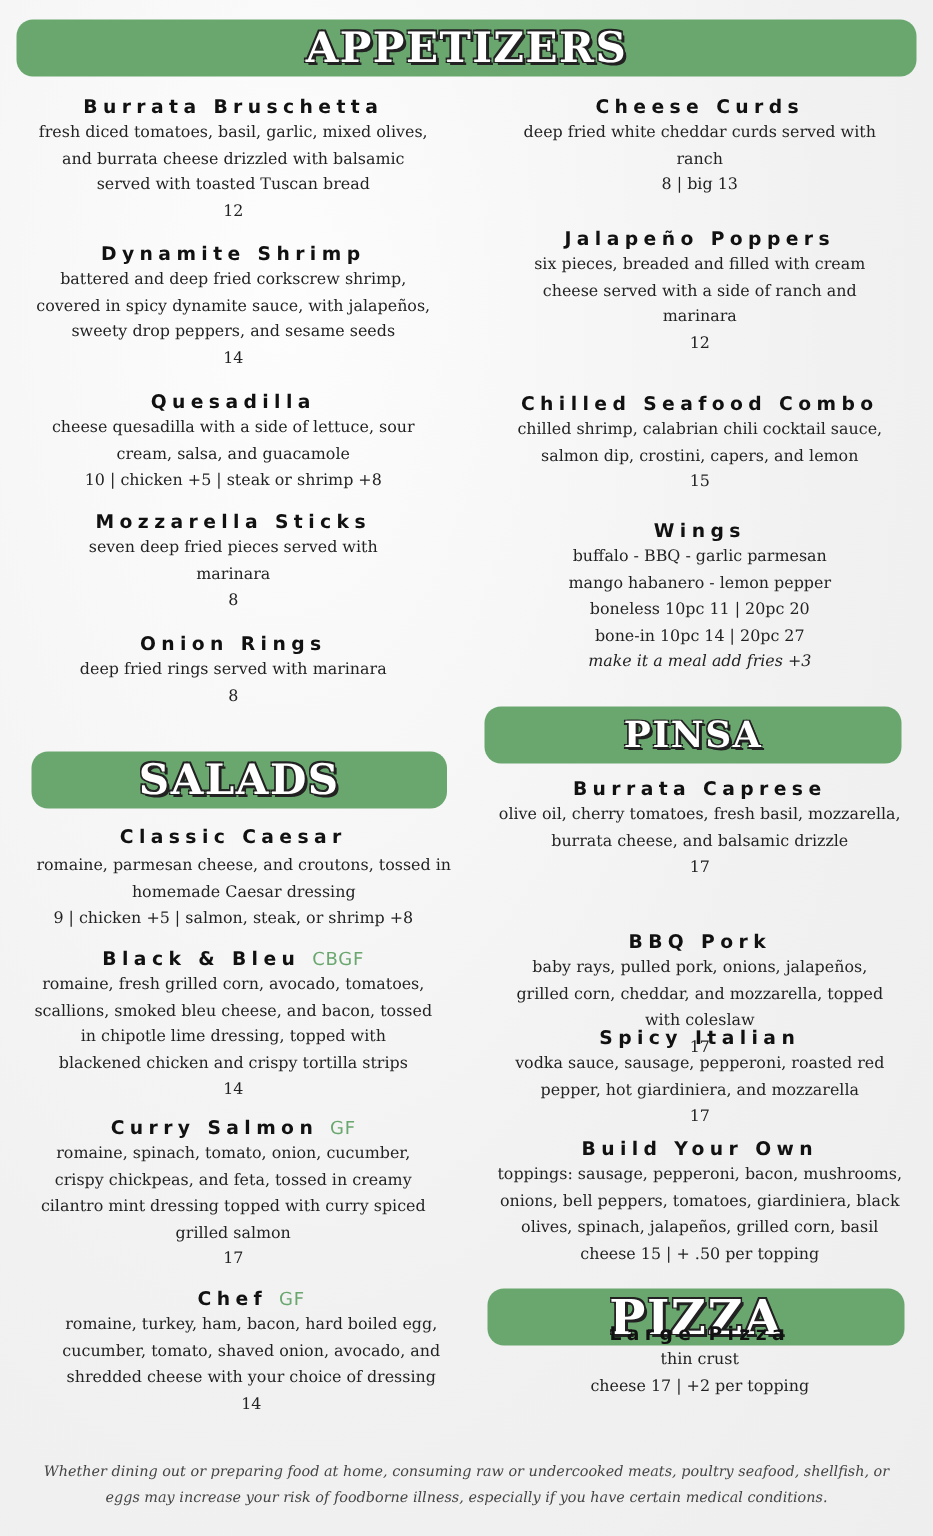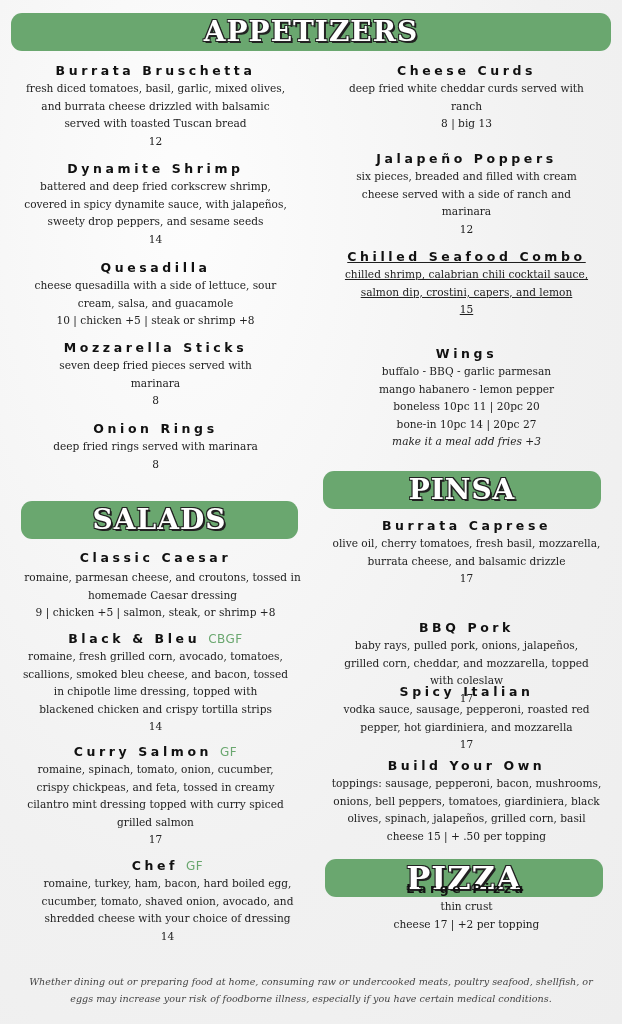--- a/index.html
+++ b/index.html
@@ -111,21 +111,21 @@
 ranch</div>
     <div class="price">8 | big 13</div>
   </div>
   <div class="item" style="top:88px;">
     <div class="name">Jalapeño Poppers</div>
     <div class="desc">six pieces, breaded and filled with cream
 cheese served with a side of ranch and
 marinara</div>
     <div class="price">12</div>
   </div>
-  <div class="item" style="top:186px;text-decoration:underline;">
+  <div class="item" style="top:198px;">
     <div class="name">Chilled Seafood Combo</div>
     <div class="desc">chilled shrimp, calabrian chili cocktail sauce,
 salmon dip, crostini, capers, and lemon</div>
     <div class="price">15</div>
   </div>
   <div class="item" style="top:283px;">
     <div class="name">Wings</div>
     <div class="desc">buffalo - BBQ - garlic parmesan
 mango habanero - lemon pepper
 boneless 10pc 11 | 20pc 20
@@ -172,21 +172,21 @@
       <span>Chef</span>
       <span class="tag">GF</span>
     </div>
     <div class="desc">romaine, turkey, ham, bacon, hard boiled egg,
 cucumber, tomato, shaved onion, avocado, and
 shredded cheese with your choice of dressing</div>
     <div class="price">14</div>
   </div>
 </div>
 
-<div class="banner" style="left:323px; top:471px; width:278px; height:38px; font-size:28px; line-height:38px;">
+<div class="banner" style="left:323px; top:471px; width:278px; height:38px; font-size:24px; line-height:38px;">
   <span>PINSA</span>
 </div>
 
 <div class="col" style="left:311px; top:517px; width:311px; height:330px;">
   <div class="item" style="top:0;">
     <div class="name">Burrata Caprese</div>
     <div class="desc">olive oil, cherry tomatoes, fresh basil, mozzarella,
 burrata cheese, and balsamic drizzle</div>
     <div class="price">17</div>
   </div>

